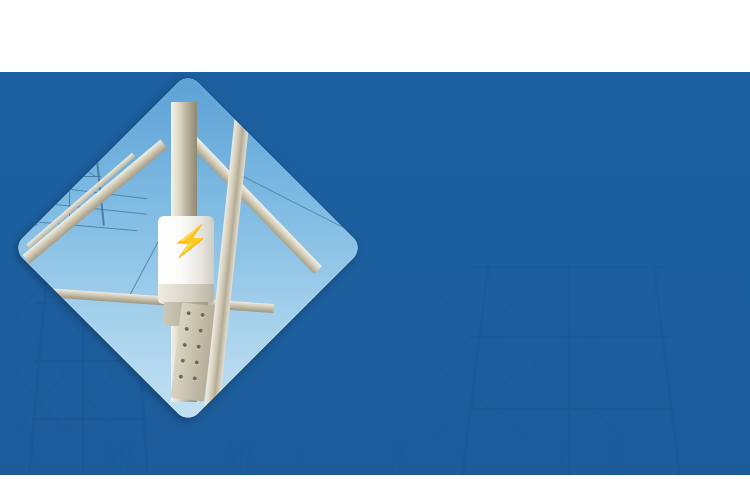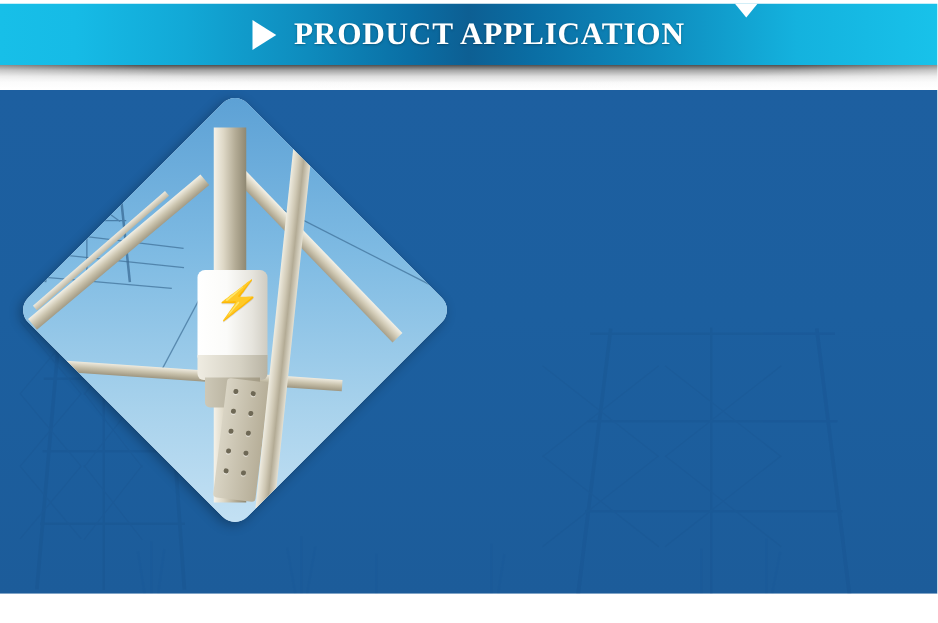--- a/index.html
+++ b/index.html
@@ -152,30 +152,20 @@
   .bolt-glyph { transform:skewX(-6deg); }
 
   
   .bottom-strip { position:absolute; left:0; top:475px; width:750px; height:23px; background:#ffffff; }
 </style>
 </head>
 <body>
 
 <div id="page">
 
-  <div class="banner-wrap">
-    <div class="banner">
-      <div class="banner-inner">
-        <span class="play-icon"></span>
-        <span class="banner-title">PRODUCT APPLICATION</span>
-      </div>
-    </div>
-    <div class="banner-notch"></div>
-    <div class="banner-shadow"></div>
-  </div>
 
   <div class="stage">
 
     <div class="watermark" style="left:20px; top:170px; width:150px; height:230px;">
       <div class="wm-leg" style="left:18px; top:0; width:3px; height:230px; transform:rotate(5deg);"></div>
       <div class="wm-leg" style="left:118px; top:0; width:3px; height:230px; transform:rotate(-4deg);"></div>
       <div class="wm-leg" style="left:62px; top:0; width:2px; height:230px;"></div>
       <div class="wm-leg" style="left:16px; top:4px; width:108px; height:2px;"></div>
       <div class="wm-leg" style="left:15px; top:60px; width:110px; height:2px;"></div>
       <div class="wm-leg" style="left:14px; top:118px; width:113px; height:2px;"></div>

